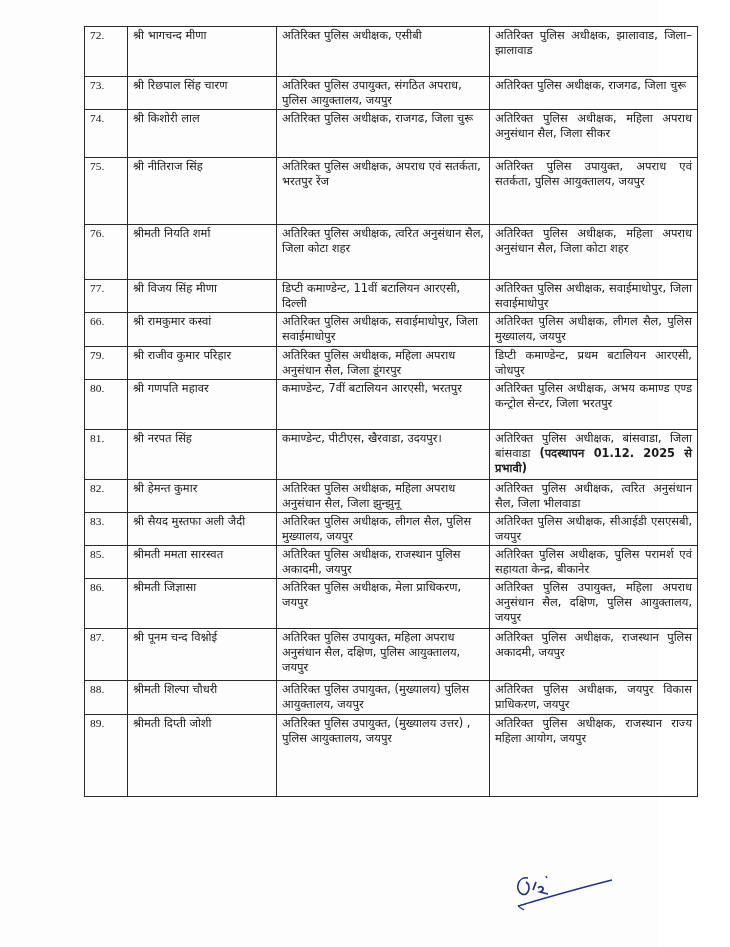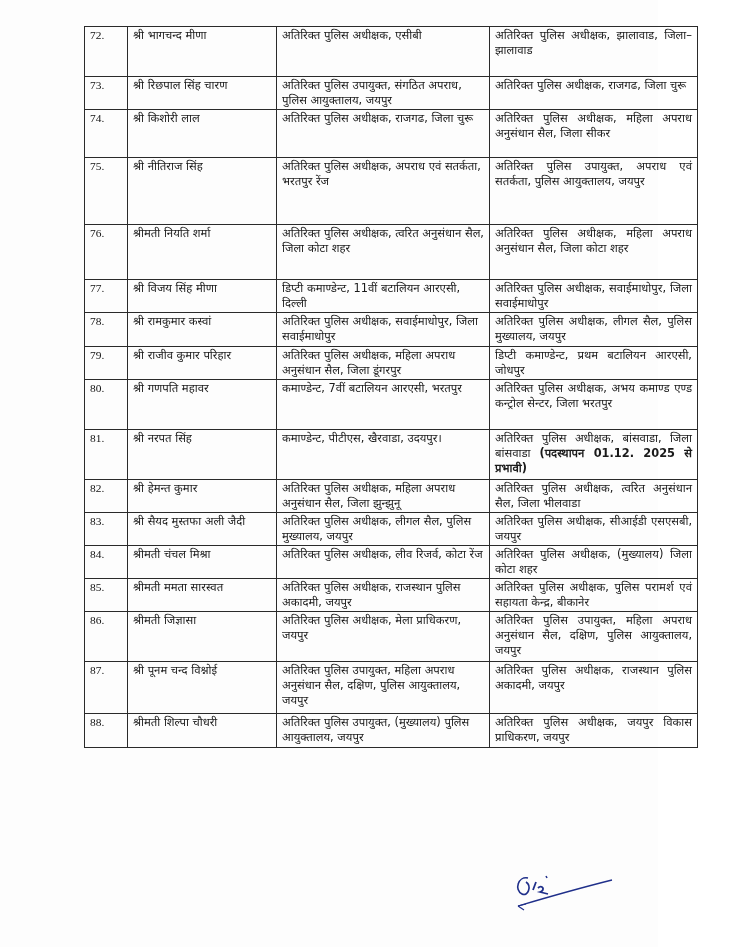--- a/index.html
+++ b/index.html
@@ -63,21 +63,21 @@
           <td class="from"><span>अतिरिक्त पुलिस अधीक्षक, त्वरित अनुसंधान सैल, जिला कोटा शहर</span></td>
           <td class="to"><span>अतिरिक्त पुलिस अधीक्षक, महिला अपराध अनुसंधान सैल, जिला कोटा शहर</span></td>
         </tr>
         <tr style="height: 33px;">
           <td class="num"><span>77.</span></td>
           <td class="name"><span>श्री विजय सिंह मीणा</span></td>
           <td class="from"><span>डिप्टी कमाण्डेन्ट, 11वीं बटालियन आरएसी, दिल्ली</span></td>
           <td class="to"><span>अतिरिक्त पुलिस अधीक्षक, सवाईमाधोपुर, जिला सवाईमाधोपुर</span></td>
         </tr>
         <tr style="height: 34px;">
-          <td class="num"><span>78.</span></td>
+          <td class="num"><span>66.</span></td>
           <td class="name"><span>श्री रामकुमार कस्वां</span></td>
           <td class="from"><span>अतिरिक्त पुलिस अधीक्षक, सवाईमाधोपुर, जिला सवाईमाधोपुर</span></td>
           <td class="to"><span>अतिरिक्त पुलिस अधीक्षक, लीगल सैल, पुलिस मुख्यालय, जयपुर</span></td>
         </tr>
         <tr style="height: 33px;">
           <td class="num"><span>79.</span></td>
           <td class="name"><span>श्री राजीव कुमार परिहार</span></td>
           <td class="from"><span>अतिरिक्त पुलिस अधीक्षक, महिला अपराध अनुसंधान सैल, जिला डूंगरपुर</span></td>
           <td class="to"><span>डिप्टी कमाण्डेन्ट, प्रथम बटालियन आरएसी, जोधपुर</span></td>
         </tr>
@@ -99,26 +99,20 @@
           <td class="from"><span>अतिरिक्त पुलिस अधीक्षक, महिला अपराध अनुसंधान सैल, जिला झुन्झुनू</span></td>
           <td class="to"><span>अतिरिक्त पुलिस अधीक्षक, त्वरित अनुसंधान सैल, जिला भीलवाडा</span></td>
         </tr>
         <tr style="height: 33px;">
           <td class="num"><span>83.</span></td>
           <td class="name"><span>श्री सैयद मुस्तफा अली जैदी</span></td>
           <td class="from"><span>अतिरिक्त पुलिस अधीक्षक, लीगल सैल, पुलिस मुख्यालय, जयपुर</span></td>
           <td class="to"><span>अतिरिक्त पुलिस अधीक्षक, सीआईडी एसएसबी, जयपुर</span></td>
         </tr>
         <tr style="height: 33px;">
-          <td class="num"><span>84.</span></td>
-          <td class="name"><span>श्रीमती चंचल मिश्रा</span></td>
-          <td class="from"><span>अतिरिक्त पुलिस अधीक्षक, लीव रिजर्व, कोटा रेंज</span></td>
-          <td class="to"><span>अतिरिक्त पुलिस अधीक्षक, (मुख्यालय) जिला कोटा शहर</span></td>
-        </tr>
-        <tr style="height: 33px;">
           <td class="num"><span>85.</span></td>
           <td class="name"><span>श्रीमती ममता सारस्वत</span></td>
           <td class="from"><span>अतिरिक्त पुलिस अधीक्षक, राजस्थान पुलिस अकादमी, जयपुर</span></td>
           <td class="to"><span>अतिरिक्त पुलिस अधीक्षक, पुलिस परामर्श एवं सहायता केन्द्र, बीकानेर</span></td>
         </tr>
         <tr style="height: 50px;">
           <td class="num"><span>86.</span></td>
           <td class="name"><span>श्रीमती जिज्ञासा</span></td>
           <td class="from"><span>अतिरिक्त पुलिस अधीक्षक, मेला प्राधिकरण, जयपुर</span></td>
           <td class="to"><span>अतिरिक्त पुलिस उपायुक्त, महिला अपराध अनुसंधान सैल, दक्षिण, पुलिस आयुक्तालय, जयपुर</span></td>
@@ -128,20 +122,26 @@
           <td class="name"><span>श्री पूनम चन्द विश्नोई</span></td>
           <td class="from"><span>अतिरिक्त पुलिस उपायुक्त, महिला अपराध अनुसंधान सैल, दक्षिण, पुलिस आयुक्तालय, जयपुर</span></td>
           <td class="to"><span>अतिरिक्त पुलिस अधीक्षक, राजस्थान पुलिस अकादमी, जयपुर</span></td>
         </tr>
         <tr style="height: 34px;">
           <td class="num"><span>88.</span></td>
           <td class="name"><span>श्रीमती शिल्पा चौधरी</span></td>
           <td class="from"><span>अतिरिक्त पुलिस उपायुक्त, (मुख्यालय) पुलिस आयुक्तालय, जयपुर</span></td>
           <td class="to"><span>अतिरिक्त पुलिस अधीक्षक, जयपुर विकास प्राधिकरण, जयपुर</span></td>
         </tr>
+        <tr style="height: 82px;">
+          <td class="num"><span>89.</span></td>
+          <td class="name"><span>श्रीमती दिप्ती जोशी</span></td>
+          <td class="from"><span>अतिरिक्त पुलिस उपायुक्त, (मुख्यालय उत्तर) , पुलिस आयुक्तालय, जयपुर</span></td>
+          <td class="to"><span>अतिरिक्त पुलिस अधीक्षक, राजस्थान राज्य महिला आयोग, जयपुर</span></td>
+        </tr>
       </tbody>
   </table>
 
   <svg class="signature" viewBox="0 0 120 50">
     <path d="M28 10 C18 8 14 22 22 26 C28 29 32 18 26 14" fill="none" stroke="#1f2f8a" stroke-width="1.6"></path>
     <path d="M33 22 L36 14 M38 20 C42 16 46 22 40 24 L48 26" fill="none" stroke="#1f2f8a" stroke-width="1.8"></path>
     <path d="M46 8 L47 10" stroke="#1f2f8a" stroke-width="1.5"></path>
     <path d="M18 38 C45 30 80 20 112 12" fill="none" stroke="#1f2f8a" stroke-width="1.3"></path>
     <path d="M18 38 L26 36 M18 38 L24 42" fill="none" stroke="#1f2f8a" stroke-width="1.2"></path>
   </svg>

